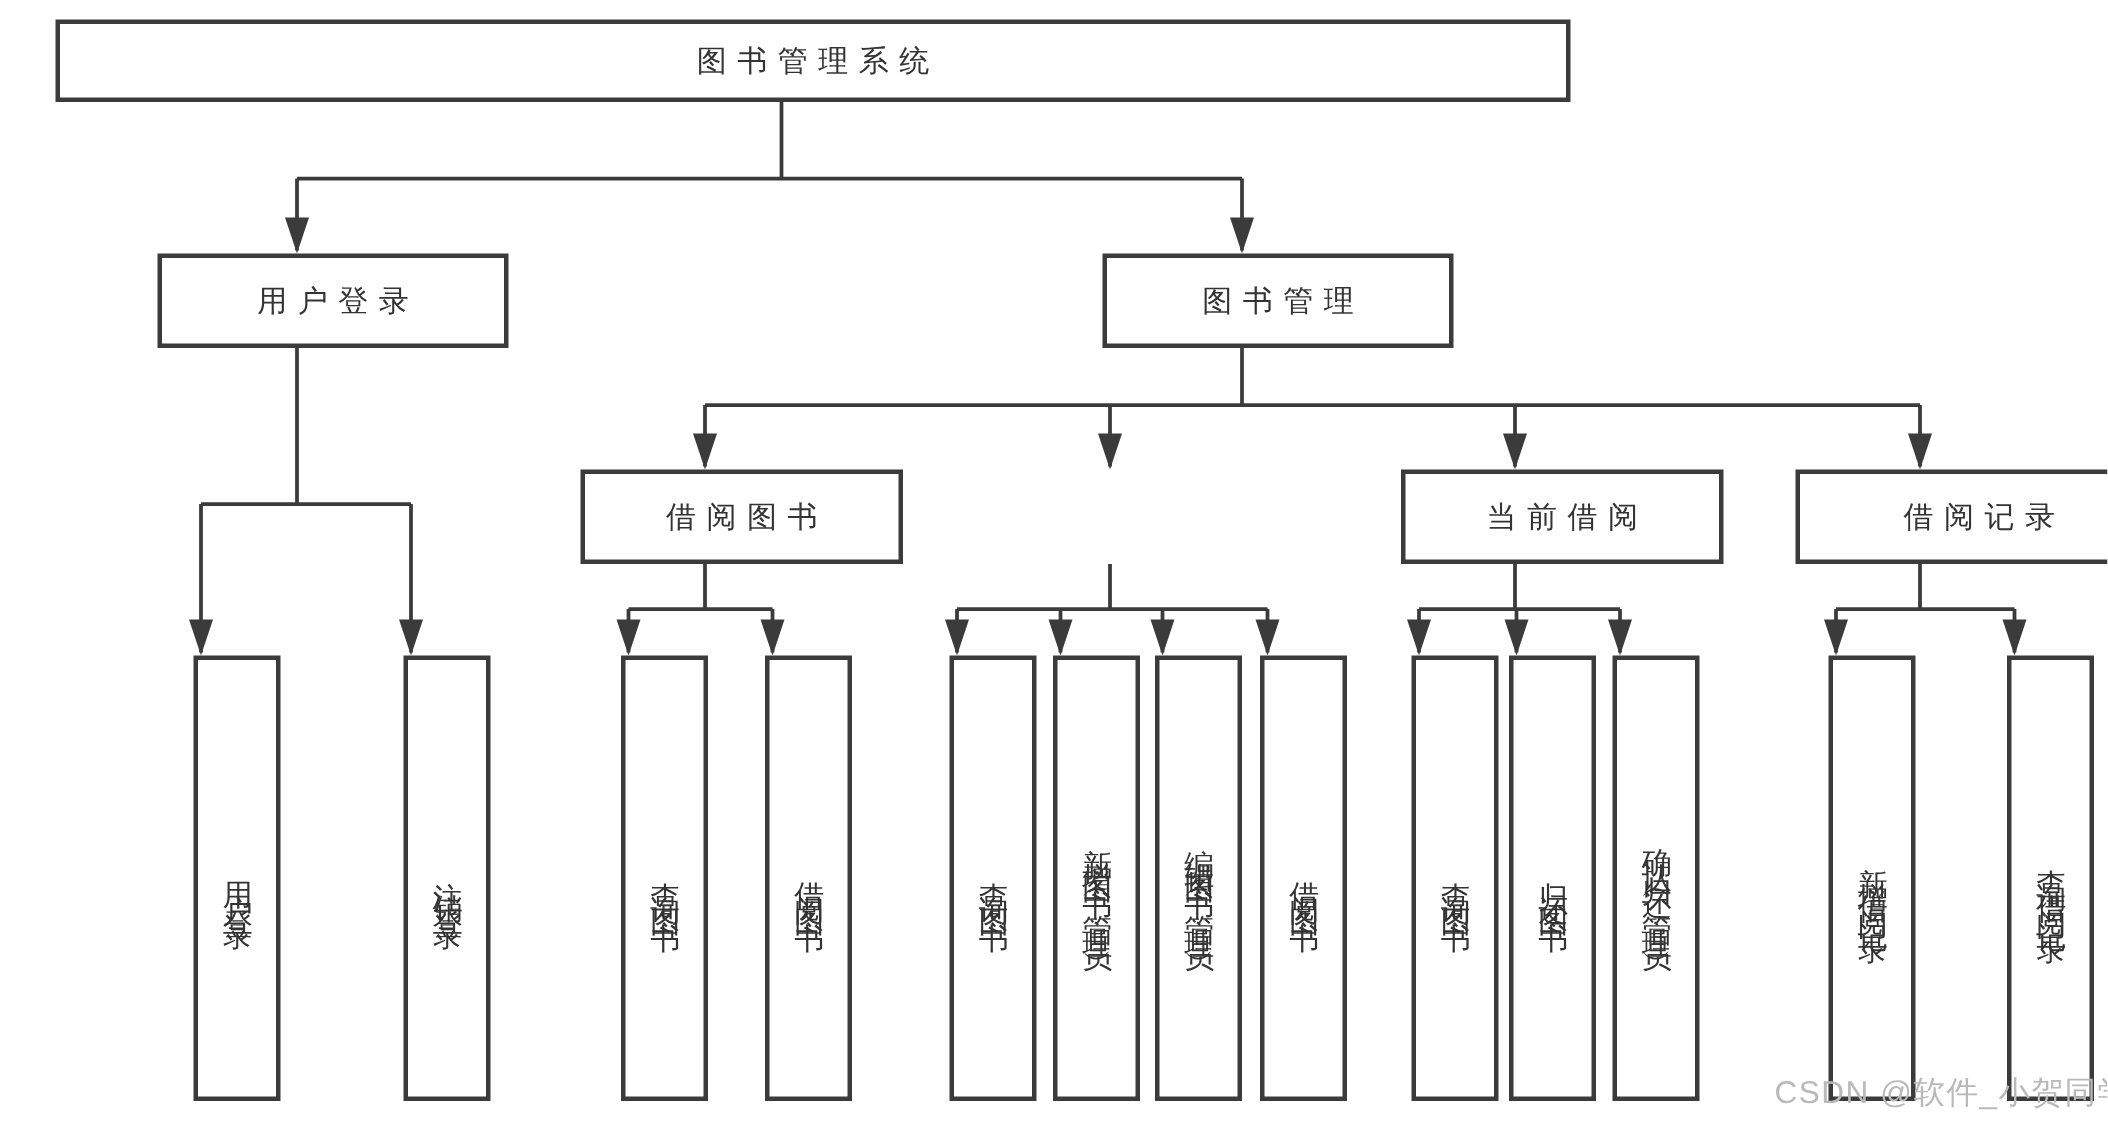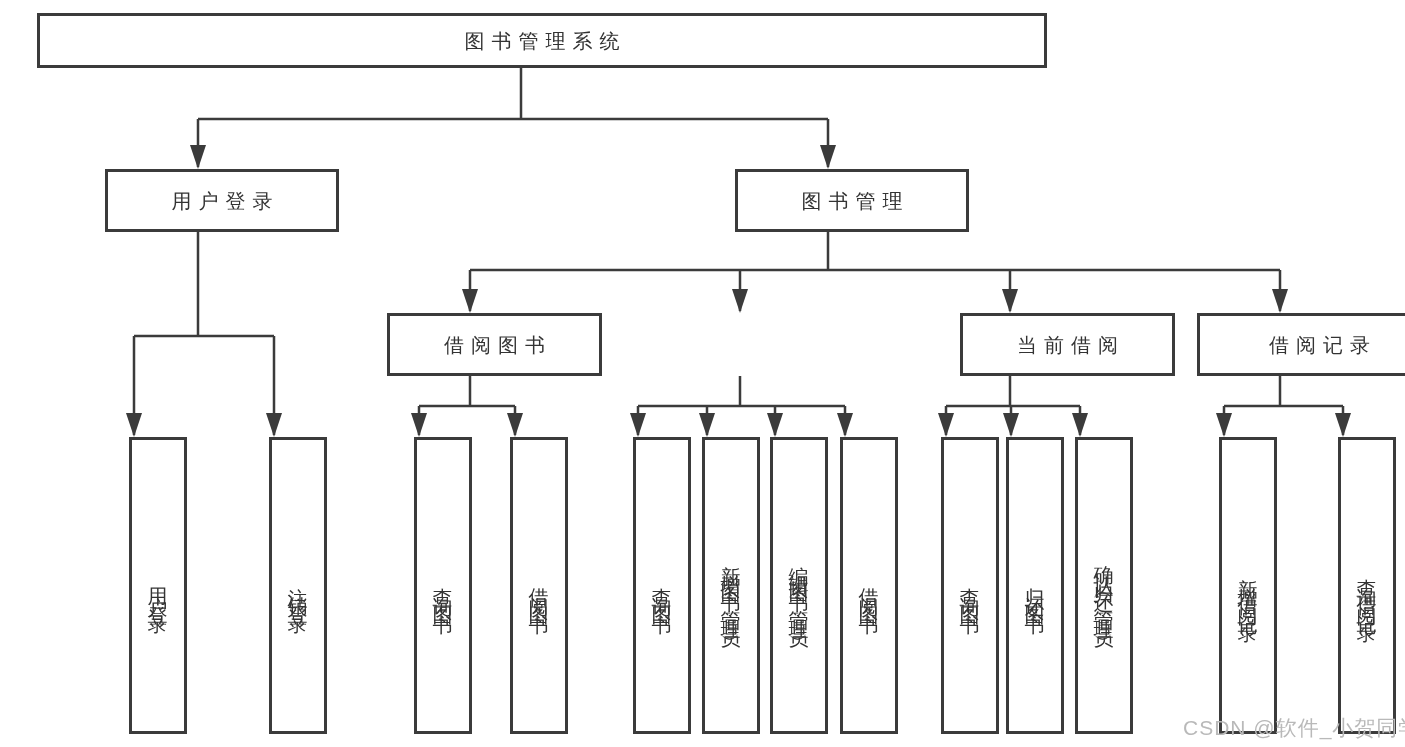--- a/index.html
+++ b/index.html
@@ -41,21 +41,21 @@
   
   .root   { left: 13px;   top: 13px;  width: 1010px; height: 55px; }
   
   .lvl2   { top: 169px; width: 234px; height: 63px; }
   .b-login{ left: 81px; }
   .b-mgmt { left: 711px; }
   
   .lvl3   { top: 313px; width: 215px; height: 63px; }
   .m-new  { left: 363px; }
   .m-borrow { left: 633px; }
-  .m-current{ left: 936px; }
+  .m-current{ left: 910px; }
   .m-record { left: 1173px; padding-left: 37px; }
   
   .leaf   { top: 437px; width: 58px; height: 297px; }
   .l1 { left: 105px; }  .l2 { left: 245px; }
   .l3 { left: 390px; }  .l4 { left: 486px; }
   .l5 { left: 609px; }  .l6 { left: 678px; }
   .l7 { left: 746px; }  .l8 { left: 816px; }
   .l9 { left: 917px; }  .l10 { left: 982px; } .l11 { left: 1051px; }
   .l12 { left: 1195px; } .l13 { left: 1314px; }
   .watermark {

